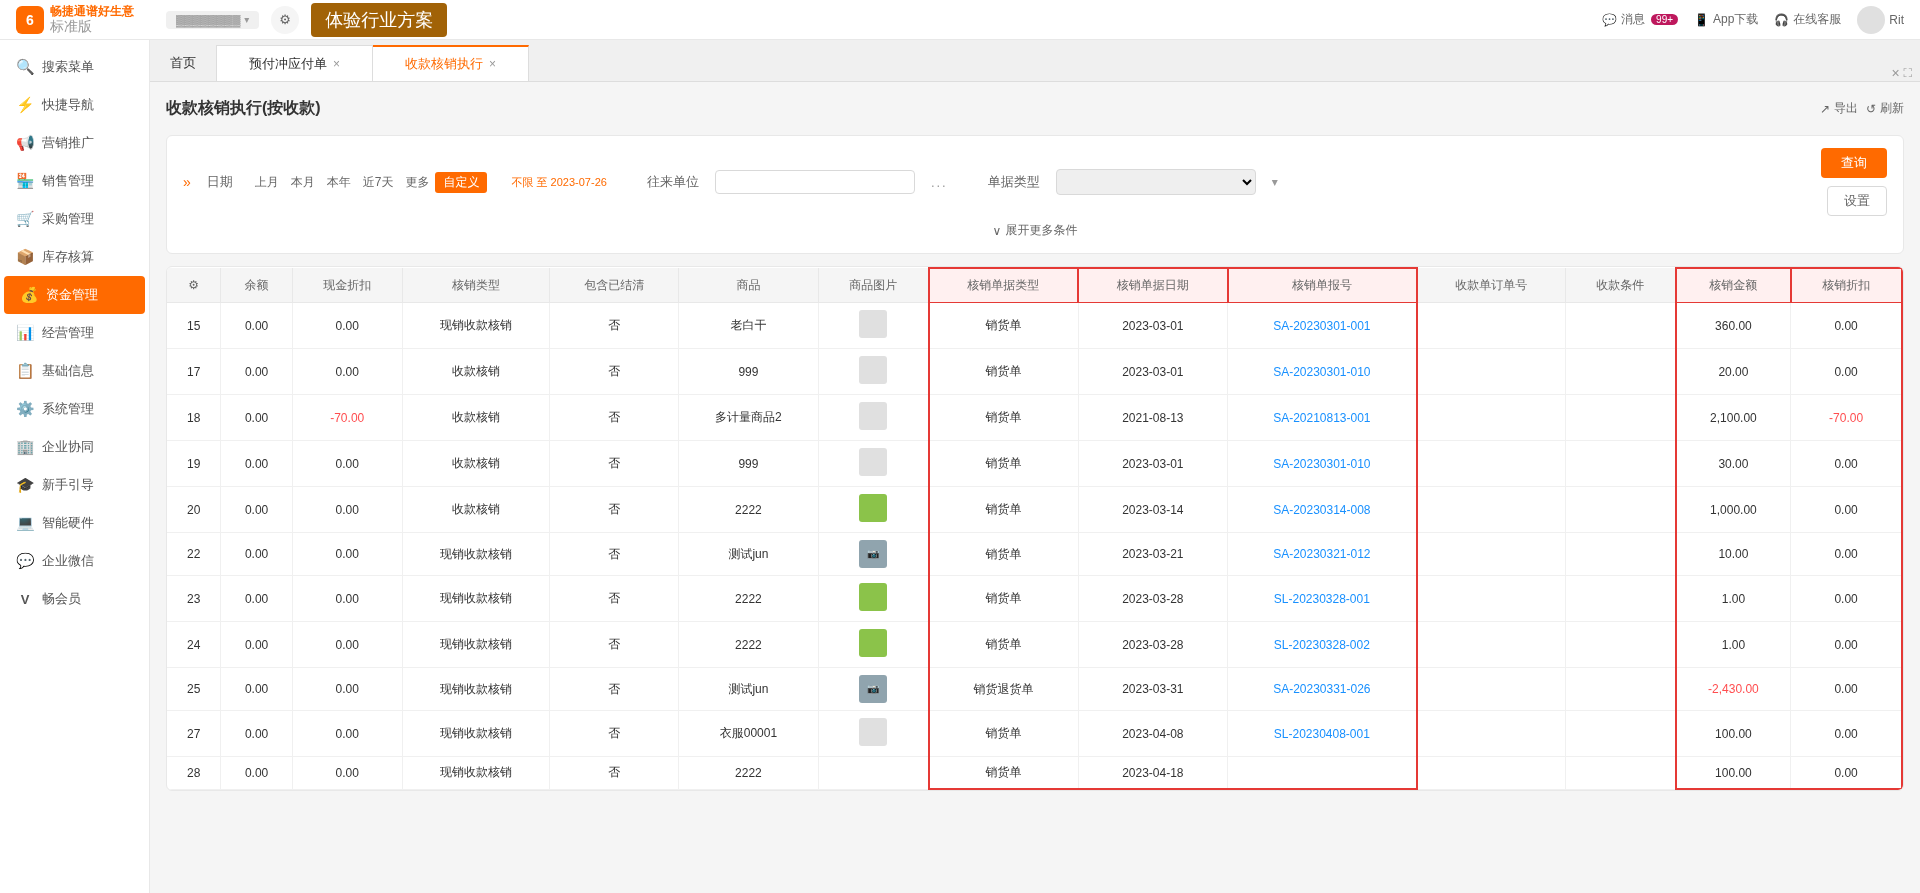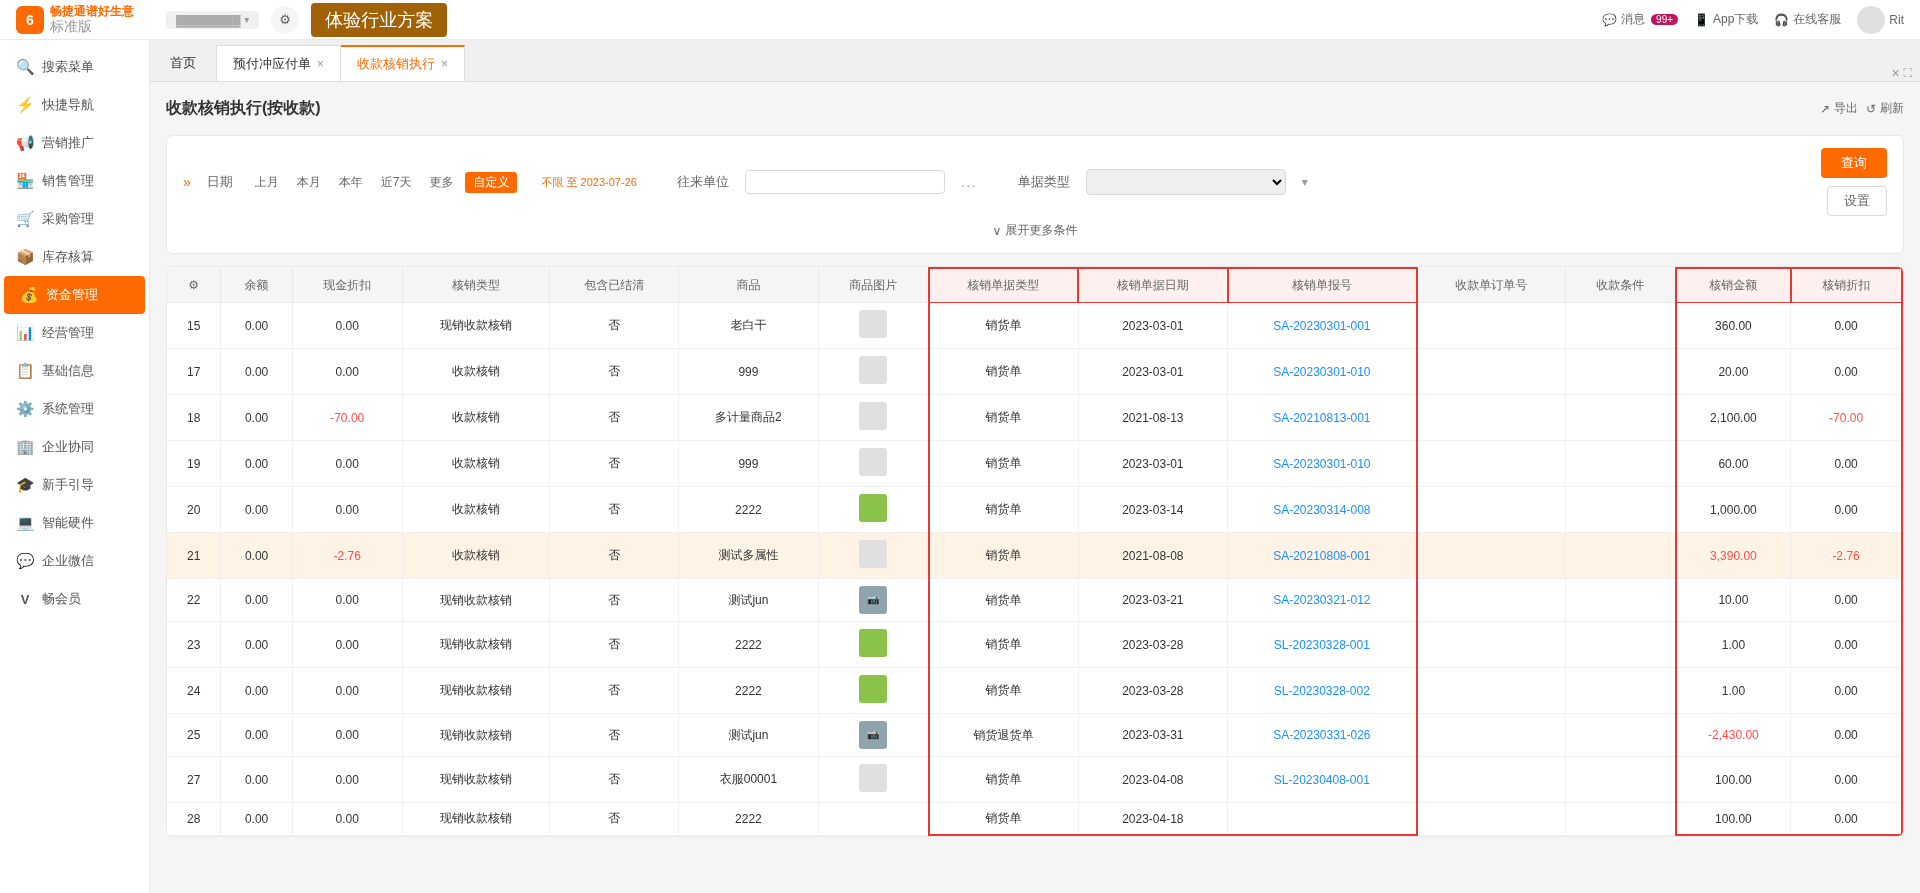--- a/index.html
+++ b/index.html
@@ -24,37 +24,37 @@
     .sidebar-item { display: flex; align-items: center; gap: 8px; padding: 10px 16px; cursor: pointer; color: #555; font-size: 13px; }
     .sidebar-item.active { background: #ff6a00; color: #fff; border-radius: 0; }
     .sidebar-item .si-icon { font-size: 15px; width: 18px; text-align: center; }
 
     
     .main-content { flex: 1; display: flex; flex-direction: column; overflow: hidden; }
 
     
     .tab-bar { height: 42px; background: #f0f0f0; display: flex; align-items: flex-end; padding-left: 0; border-bottom: 1px solid #ddd; }
     .tab-home { padding: 0 20px; height: 36px; line-height: 36px; background: #f0f0f0; color: #333; font-size: 13px; cursor: pointer; border-right: 1px solid #ddd; }
-    .tab-item { display: flex; align-items: center; gap: 6px; padding: 0 16px; height: 36px; line-height: 36px; background: #fff; color: #333; font-size: 13px; cursor: pointer; border-right: 1px solid #ddd; border-top: 1px solid #ddd; }
+    .tab-item { display: flex; align-items: center; gap: 6px; padding: 0 32px; height: 36px; line-height: 36px; background: #fff; color: #333; font-size: 13px; cursor: pointer; border-right: 1px solid #ddd; border-top: 1px solid #ddd; }
     .tab-item.active { background: #fff; color: #ff6a00; }
     .tab-close { font-size: 12px; color: #999; cursor: pointer; }
     .tab-spacer { flex: 1; }
     .tab-controls { display: flex; align-items: center; gap: 4px; padding: 0 8px; }
 
     
     .page-container { flex: 1; padding: 16px; overflow: auto; background: #f5f5f5; }
     .page-title { font-size: 16px; font-weight: bold; color: #333; margin-bottom: 16px; display: flex; justify-content: space-between; align-items: center; }
     .page-actions { display: flex; gap: 8px; }
     .action-btn { display: flex; align-items: center; gap: 4px; font-size: 12px; color: #666; cursor: pointer; border: none; background: transparent; }
 
     
     .filter-bar { background: #fff; border-radius: 6px; padding: 12px 16px; margin-bottom: 12px; border: 1px solid #e8e8e8; }
     .filter-row { display: flex; align-items: center; gap: 16px; flex-wrap: wrap; }
     .filter-label { font-size: 13px; color: #666; white-space: nowrap; }
-    .filter-dates { display: flex; align-items: flex-end; gap: 6px; }
+    .filter-dates { display: flex; align-items: flex-end; }
     .date-btn { font-size: 12px; color: #666; cursor: pointer; padding: 2px 6px; border-radius: 3px; border: none; background: transparent; }
     .date-custom { font-size: 12px; color: #fff; background: #ff6a00; padding: 2px 8px; border-radius: 3px; cursor: pointer; }
     .filter-input { border: 1px solid #d9d9d9; border-radius: 4px; padding: 4px 10px; font-size: 12px; width: 200px; }
     .filter-dots { color: #999; letter-spacing: 2px; }
     .filter-select { border: 1px solid #d9d9d9; border-radius: 4px; padding: 4px 10px; font-size: 12px; width: 180px; }
     .query-btn { background: #ff6a00; color: #fff; border: none; border-radius: 4px; padding: 6px 20px; font-size: 13px; cursor: pointer; }
     .settings-btn { border: 1px solid #d9d9d9; background: #fff; color: #666; border-radius: 4px; padding: 5px 16px; font-size: 13px; cursor: pointer; margin-top: 4px; }
     .expand-bar { display: flex; align-items: center; justify-content: center; gap: 4px; font-size: 12px; color: #666; cursor: pointer; padding: 6px 0 2px; }
 
     
@@ -318,54 +318,38 @@
                 <td>0.00</td>
                 <td>收款核销</td>
                 <td>否</td>
                 <td>999</td>
                 <td><span style="display:inline-block;width:28px;height:28px;background:#e0e0e0;border-radius:3px;"></span></td>
                 <td style="border-left:2px solid #e53935;border-right:1px solid #f0f0f0;">销货单</td>
                 <td style="border-left:1px solid #f0f0f0;border-right:1px solid #f0f0f0;">2023-03-01</td>
                 <td style="border-left:1px solid #f0f0f0;border-right:2px solid #e53935;"><a class="link-text" href="#">SA-20230301-010</a></td>
                 <td></td>
                 <td></td>
-                <td style="border-left:2px solid #e53935;border-right:1px solid #f0f0f0;">60.00</td>
+                <td style="border-left:2px solid #e53935;border-right:1px solid #f0f0f0;">30.00</td>
                 <td style="border-left:1px solid #f0f0f0;border-right:2px solid #e53935;">0.00</td>
               </tr>
               <tr>
                 <td>20</td>
                 <td>0.00</td>
                 <td>0.00</td>
                 <td>收款核销</td>
                 <td>否</td>
                 <td>2222</td>
                 <td><span style="display:inline-block;width:28px;height:28px;background:#8bc34a;border-radius:3px;"></span></td>
                 <td style="border-left:2px solid #e53935;border-right:1px solid #f0f0f0;">销货单</td>
                 <td style="border-left:1px solid #f0f0f0;border-right:1px solid #f0f0f0;">2023-03-14</td>
                 <td style="border-left:1px solid #f0f0f0;border-right:2px solid #e53935;"><a class="link-text" href="#">SA-20230314-008</a></td>
                 <td></td>
                 <td></td>
                 <td style="border-left:2px solid #e53935;border-right:1px solid #f0f0f0;">1,000.00</td>
                 <td style="border-left:1px solid #f0f0f0;border-right:2px solid #e53935;">0.00</td>
-              </tr>
-              <tr style="background: rgb(255, 243, 230);">
-                <td>21</td>
-                <td>0.00</td>
-                <td style="color:#ff4d4f;">-2.76</td>
-                <td>收款核销</td>
-                <td>否</td>
-                <td>测试多属性</td>
-                <td><span style="display:inline-block;width:28px;height:28px;background:#e0e0e0;border-radius:3px;"></span></td>
-                <td style="border-left:2px solid #e53935;border-right:1px solid #f0f0f0;">销货单</td>
-                <td style="border-left:1px solid #f0f0f0;border-right:1px solid #f0f0f0;">2021-08-08</td>
-                <td style="border-left:1px solid #f0f0f0;border-right:2px solid #e53935;"><a class="link-text" href="#">SA-20210808-001</a></td>
-                <td></td>
-                <td></td>
-                <td style="border-left:2px solid #e53935;border-right:1px solid #f0f0f0;color:#ff4d4f;">3,390.00</td>
-                <td style="border-left:1px solid #f0f0f0;border-right:2px solid #e53935;color:#ff4d4f;">-2.76</td>
               </tr>
               <tr>
                 <td>22</td>
                 <td>0.00</td>
                 <td>0.00</td>
                 <td>现销收款核销</td>
                 <td>否</td>
                 <td>测试jun</td>
                 <td><span style="display:inline-block;width:28px;height:28px;background:#90a4ae;border-radius:3px;font-size:10px;text-align:center;line-height:28px;color:#fff;">📷</span></td>
                 <td style="border-left:2px solid #e53935;border-right:1px solid #f0f0f0;">销货单</td>

